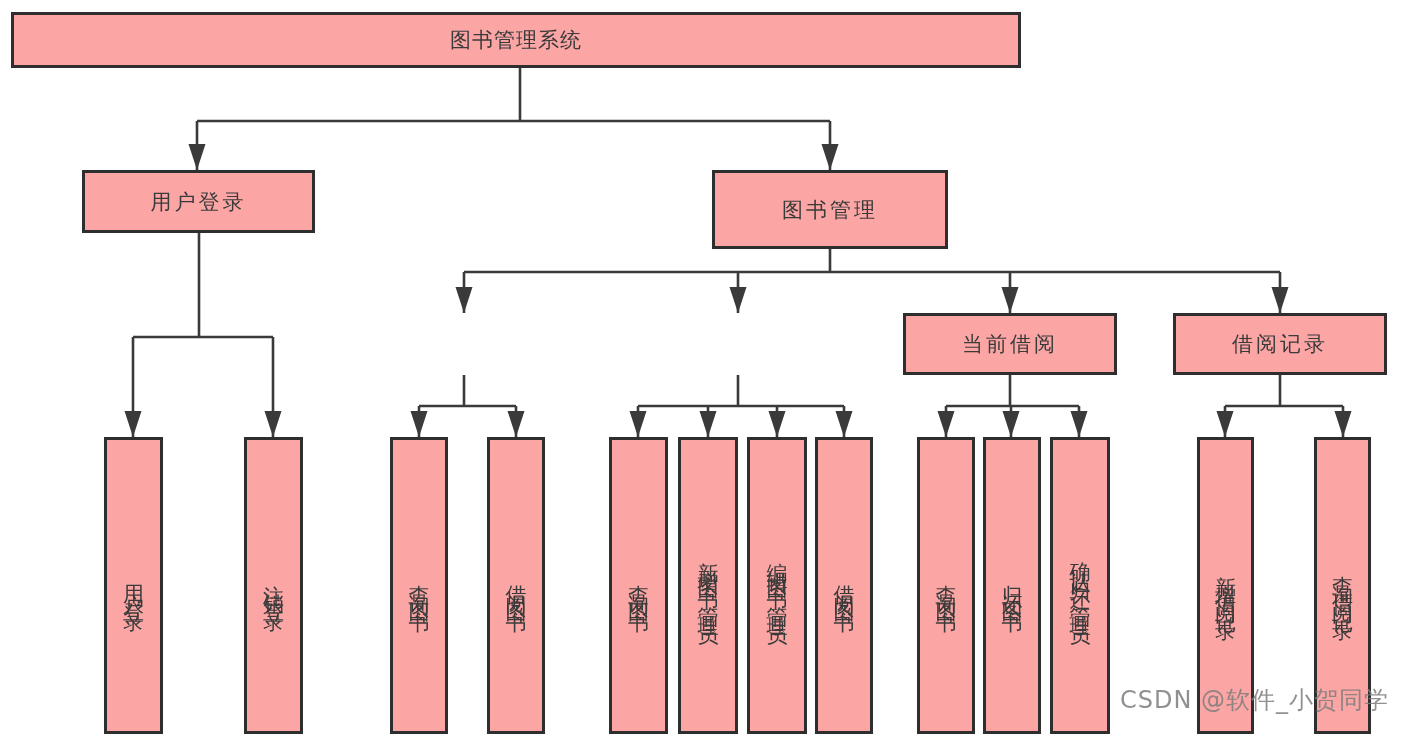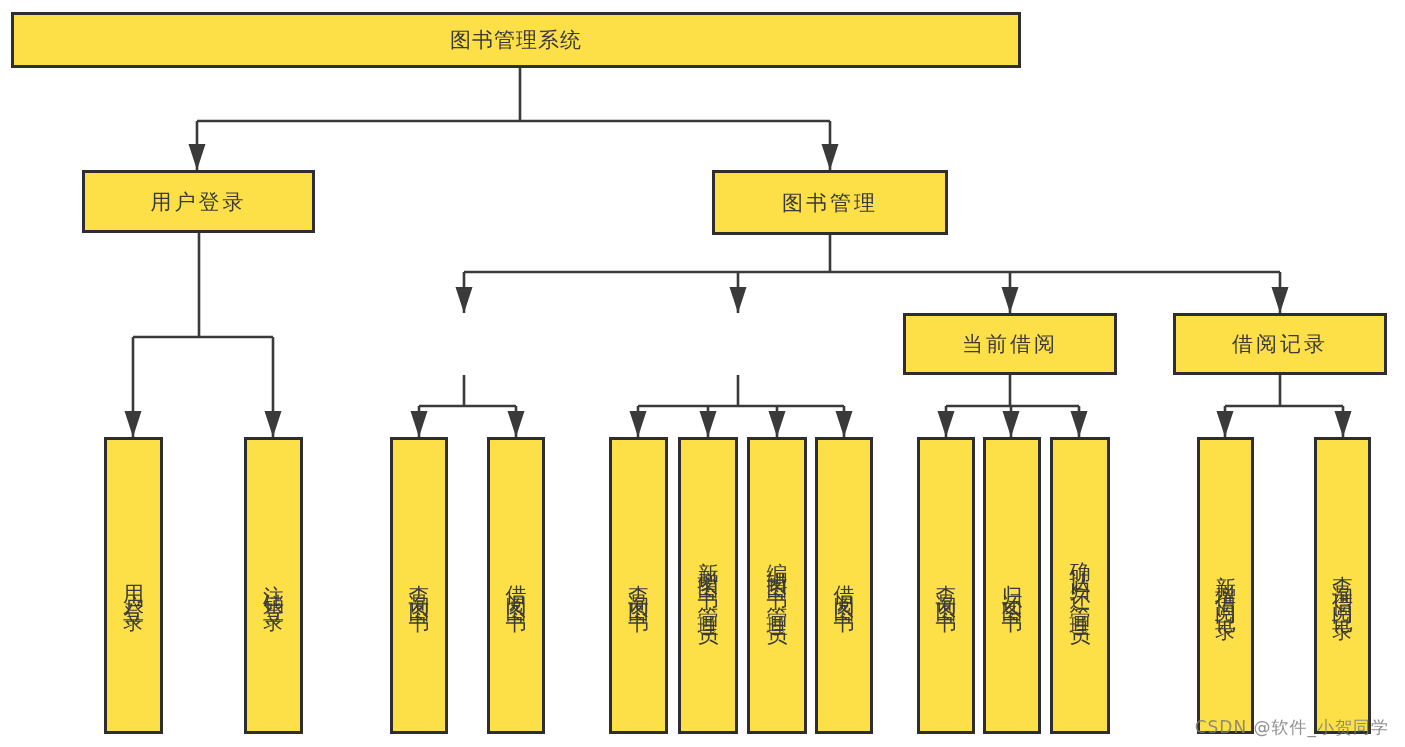--- a/index.html
+++ b/index.html
@@ -13,21 +13,21 @@
     overflow: hidden;
   }
   svg.connectors {
     position: absolute;
     left: 0; top: 0;
     width: 1405px; height: 747px;
   }
   .box {
     position: absolute;
     box-sizing: border-box;
-    background: #fde047;
+    background: #fca5a5;
     border: 3px solid #2e2e2e;
     display: flex;
     align-items: center;
     justify-content: center;
     z-index: 2;
   }
   .box.h span {
     font-size: 21px;
     letter-spacing: 3px;
     white-space: nowrap;
@@ -36,23 +36,23 @@
     letter-spacing: 1px;
   }
   .box.v span {
     writing-mode: vertical-rl;
     text-orientation: mixed;
     font-size: 21px;
     letter-spacing: 9px;
   }
   .watermark {
     position: absolute;
-    top: 716px;
+    top: 684px;
     right: 16px;
-    font-size: 17px;
+    font-size: 24px;
     letter-spacing: 1px;
     color: rgba(125, 125, 125, 0.85);
     z-index: 5;
     white-space: nowrap;
   }
 </style>
 </head>
 <body>
 
 <div class="stage">
@@ -90,21 +90,21 @@
       </g>
   </svg>
 
   <div class="box h root" style="left:11px; top:12px; width:1010px; height:56px">
     <span>图书管理系统</span>
   </div>
 
   <div class="box h" style="left:82px; top:170px; width:233px; height:63px">
     <span>用户登录</span>
   </div>
-  <div class="box h" style="left:712px; top:170px; width:236px; height:65px">
+  <div class="box h" style="left:712px; top:170px; width:236px; height:79px">
     <span>图书管理</span>
   </div>
 
   <div class="box h" style="left:903px; top:313px; width:214px; height:62px">
     <span>当前借阅</span>
   </div>
   <div class="box h" style="left:1173px; top:313px; width:214px; height:62px">
     <span>借阅记录</span>
   </div>
 

